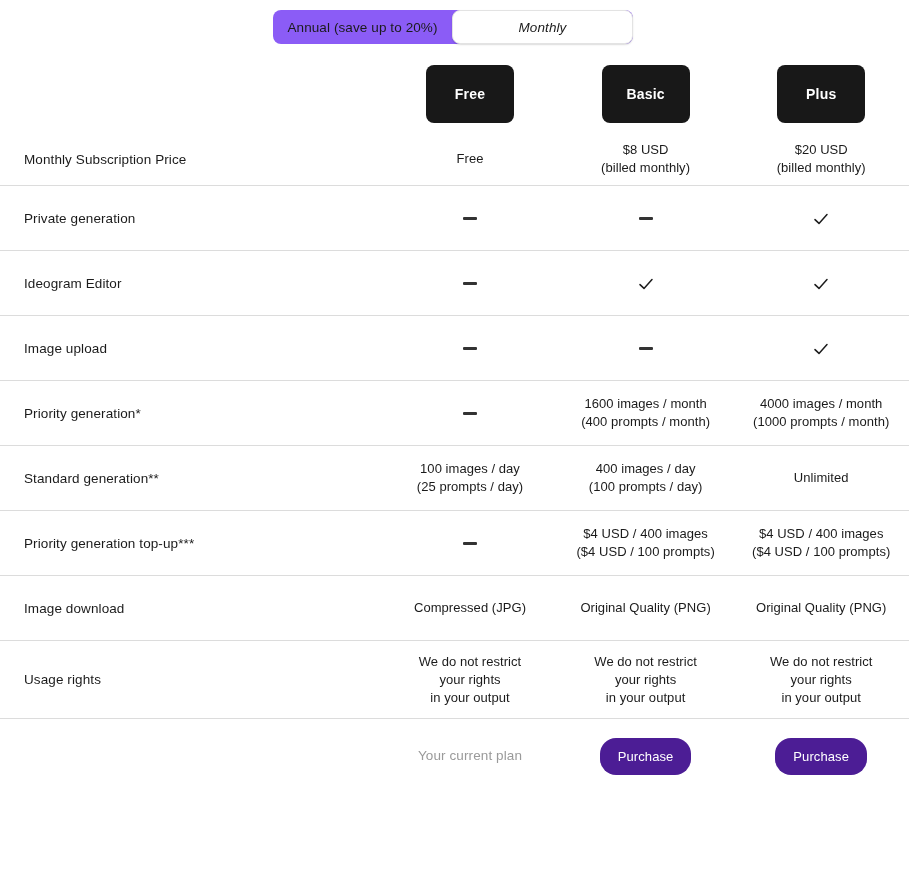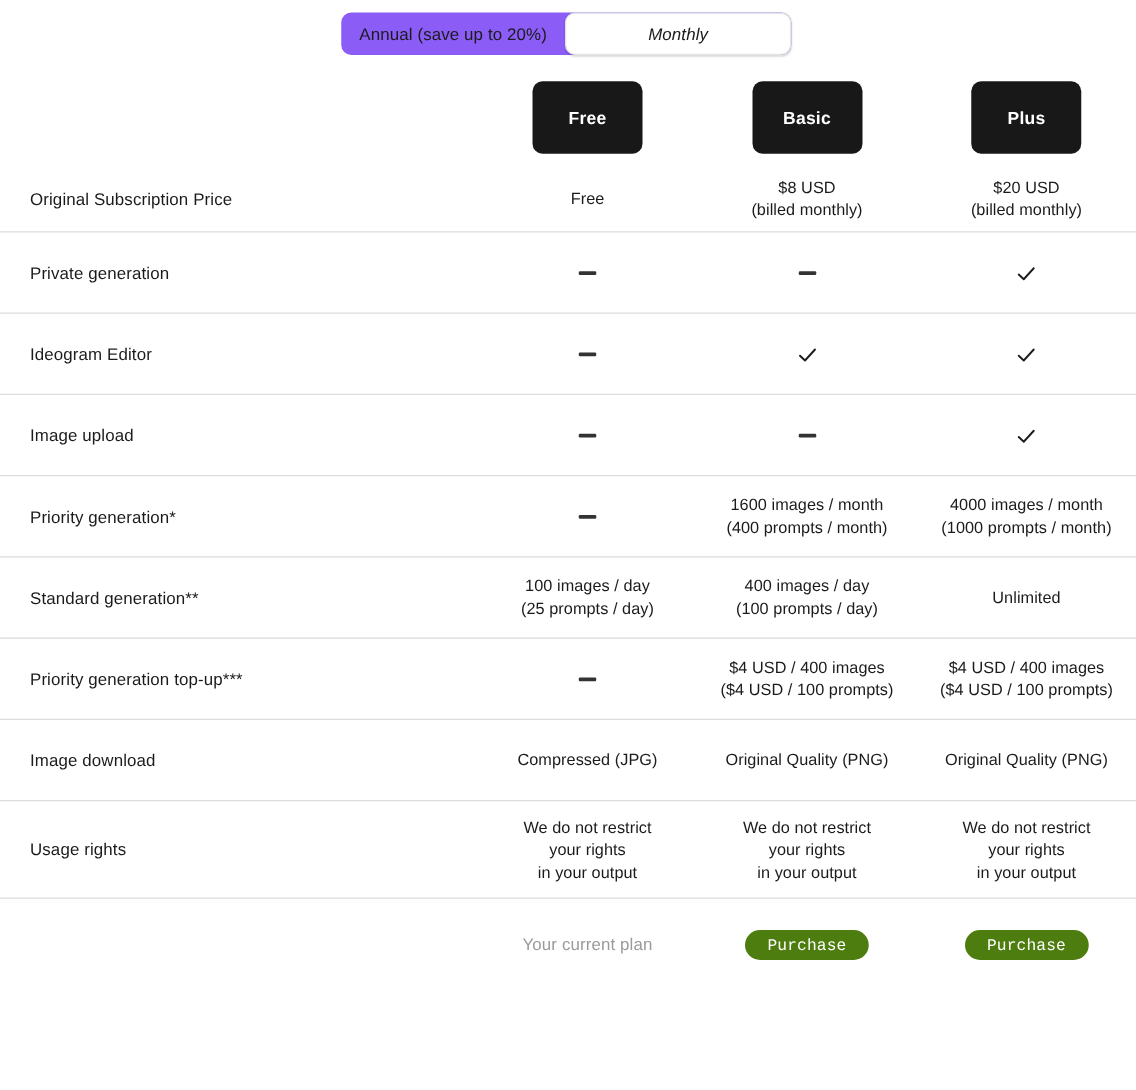--- a/index.html
+++ b/index.html
@@ -100,27 +100,27 @@
   .check svg { display:block; }
 
   .current-plan {
     font-size: 13.5px;
     color: #9a9a9a;
     letter-spacing: .1px;
   }
   .btn-purchase {
     display: inline-flex;
     align-items: center; justify-content: center;
-    min-width: 81px; height: 24px;
+    min-width: 81px; height: 37px;
     padding: 0 18px;
-    background: #4d7c0f;
+    background: #4c1d95;
     color: #ffffff;
     border: none;
     border-radius: 16px;
-    font-family: Liberation Mono, monospace;
+    font-family: Liberation Sans, sans-serif;
     font-size: 13px;
     letter-spacing: .1px;
     cursor: pointer;
   }
   .multiline { white-space: pre-line; }
 </style>
 </head>
 <body>
 
 <div id="page">
@@ -139,21 +139,21 @@
       </div>
       <div class="cell-val">
         <div class="chip">Basic</div>
       </div>
       <div class="cell-val">
         <div class="chip">Plus</div>
       </div>
     </div>
 
     <div class="row row-price">
-      <div class="cell-label">Original Subscription Price</div>
+      <div class="cell-label">Monthly Subscription Price</div>
       <div class="cell-val price multiline">Free</div>
       <div class="cell-val price multiline">$8 USD
 (billed monthly)</div>
       <div class="cell-val price multiline">$20 USD
 (billed monthly)</div>
     </div>
 
     <div class="row row-feature divider">
       <div class="cell-label divider-pad">Private generation</div>
       <div class="cell-val">

